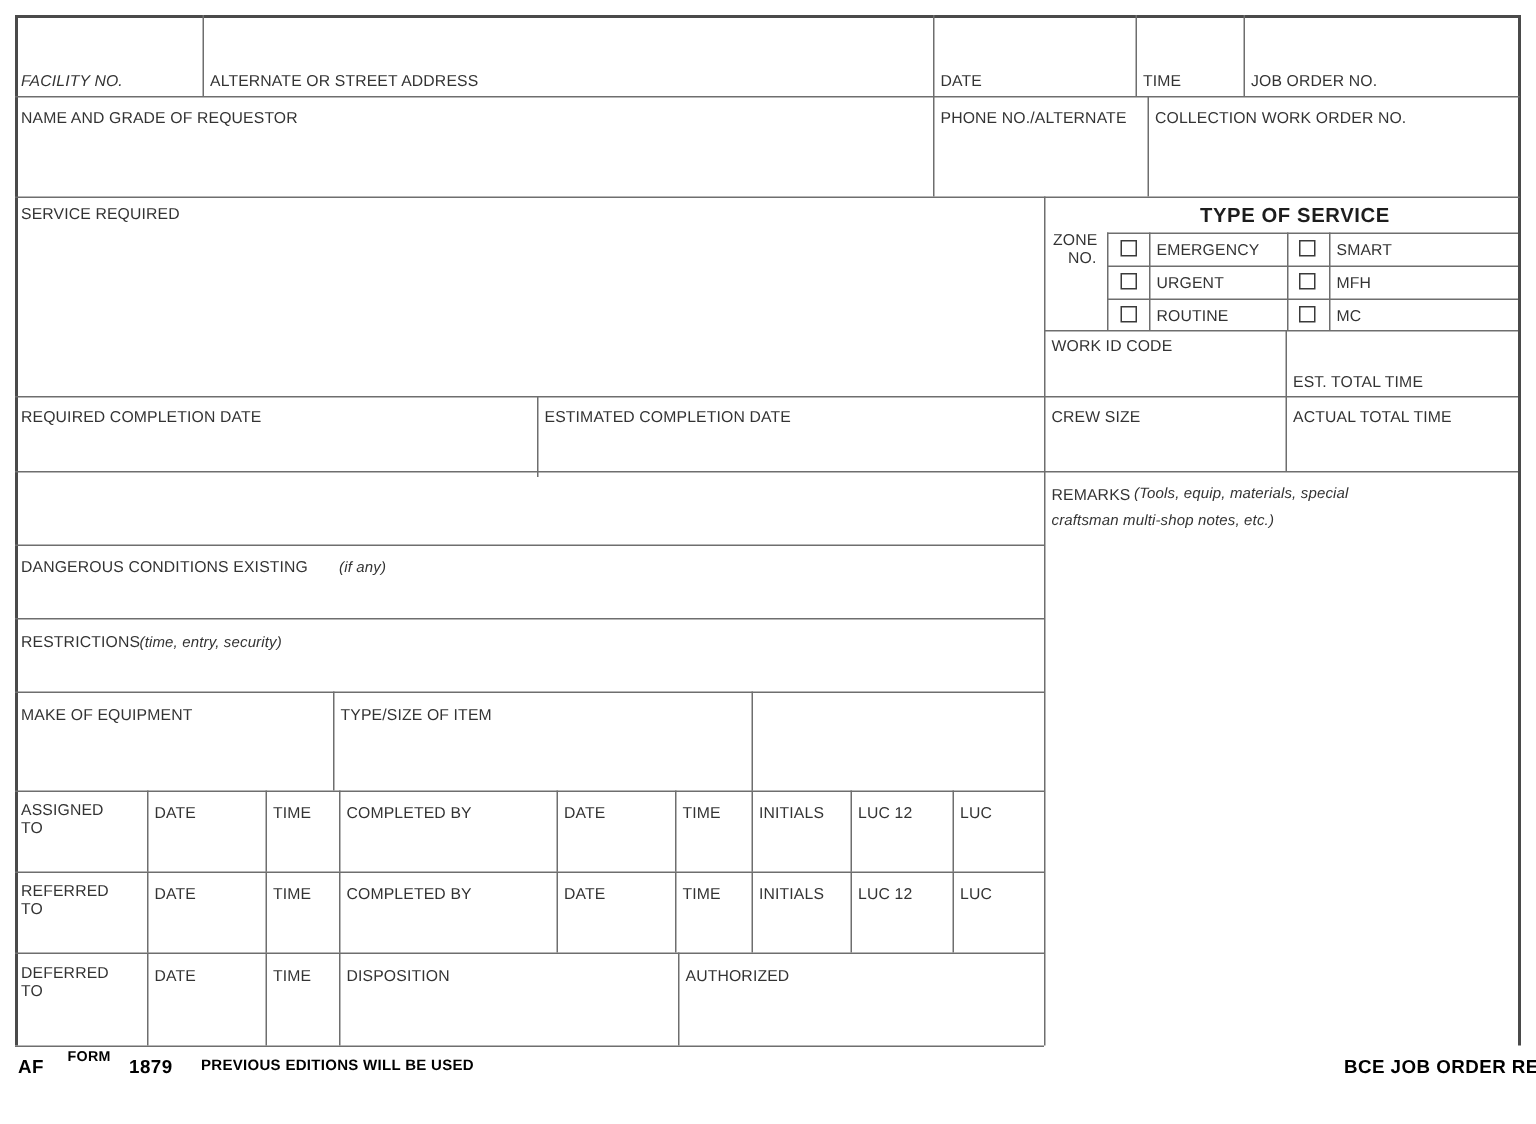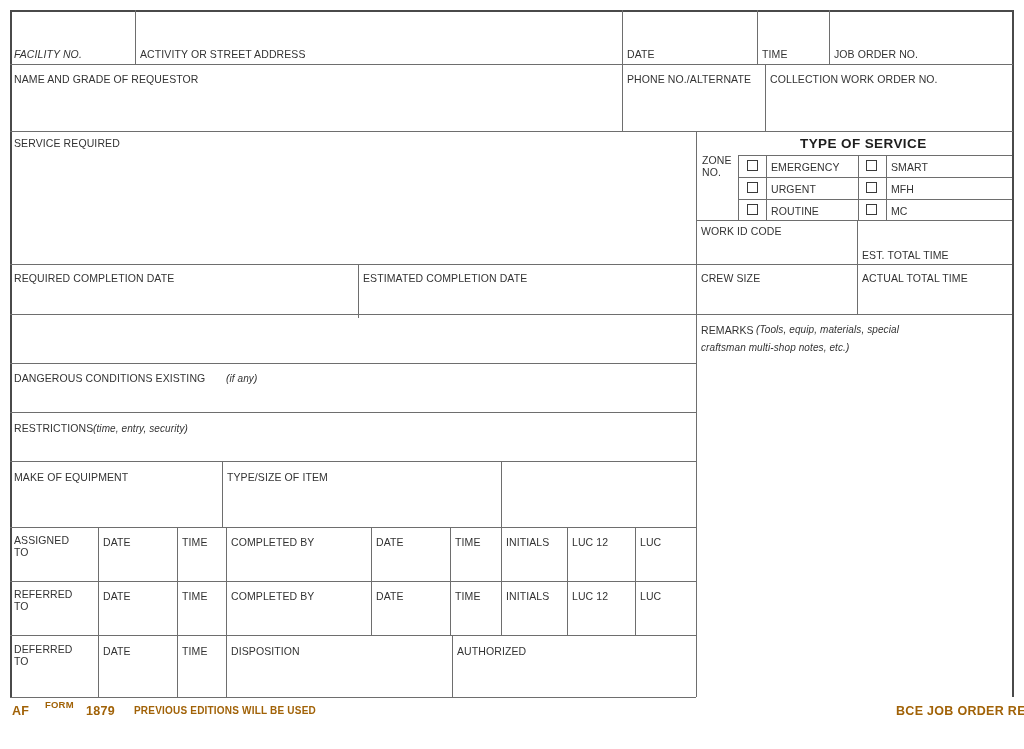--- a/index.html
+++ b/index.html
@@ -61,21 +61,21 @@
     font-size:13.5px;
     font-weight:bold;
     letter-spacing:.4px;
     color:#1d1d1d;
     white-space:nowrap;
   }
   
   .foot{
     position:absolute;
     font-weight:bold;
-    color:#a16207;
+    color:#000000;
     white-space:nowrap;
   }
   .foot-af{ font-size:12.5px; letter-spacing:.3px;}
   .foot-form{ font-size:9.5px; letter-spacing:.2px;}
   .foot-date{ font-size:9.5px; letter-spacing:.2px;}
   .foot-num{ font-size:12.5px; letter-spacing:.3px;}
   .foot-prev{ font-size:10px; letter-spacing:.2px;}
   .foot-title{ font-size:12.5px; letter-spacing:.3px;padding-left:40px;}
 </style>
 </head>
@@ -90,21 +90,21 @@
   <div class="h-rule" style="left:10px; top:64px; width:1003px;"></div>
   <div class="v-rule" style="left:135px; top:10px; height:54px;"></div>
   <div class="v-rule" style="left:622px; top:10px; height:54px;"></div>
   <div class="v-rule" style="left:757px; top:10px; height:54px;"></div>
   <div class="v-rule" style="left:829px; top:10px; height:54px;"></div>
 
   <div class="cell" style="left:10px;top:10px;width:125px;height:54px;font-style:italic;">
     <span class="lbl" style="left:4px;top:38px;">FACILITY NO.</span>
   </div>
   <div class="cell" style="left:136px;top:10px;width:486px;height:54px;">
-    <span class="lbl" style="left:4px;top:38px;">ACTIVITY OR STREET ADDRESS</span>
+    <span class="lbl" style="left:4px;top:38px;">ALTERNATE OR STREET ADDRESS</span>
   </div>
   <div class="cell" style="left:623px;top:10px;width:134px;height:54px;">
     <span class="lbl" style="left:4px;top:38px;">DATE</span>
   </div>
   <div class="cell" style="left:758px;top:10px;width:71px;height:54px;">
     <span class="lbl" style="left:4px;top:38px;">TIME</span>
   </div>
   <div class="cell" style="left:830px;top:10px;width:182px;height:54px;">
     <span class="lbl" style="left:4px;top:38px;">JOB ORDER NO.</span>
   </div>
@@ -129,21 +129,21 @@
   <div class="h-rule" style="left:10px; top:264px; width:686px;"></div>
 
   <div class="v-rule" style="left:696px; top:131px; height:566px;"></div>
 
   <span class="tos-title" style="left:800px;top:136px;">TYPE OF SERVICE</span>
   <div class="h-rule" style="left:738px; top:155px; width:274px;"></div>
 
   <div class="v-rule" style="left:738px; top:155px; height:65px;"></div>
   <div class="cell" style="left:697px;top:132px;width:41px;height:88px;">
     <span class="lbl" style="left:5px;top:22px;">ZONE</span>
-    <span class="lbl" style="left:5px;top:34px;">NO.</span>
+    <span class="lbl" style="left:15px;top:34px;">NO.</span>
   </div>
 
   <div class="h-rule" style="left:738px; top:177px; width:274px;"></div>
   <div class="h-rule" style="left:738px; top:199px; width:274px;"></div>
   <div class="h-rule" style="left:696px; top:220px; width:316px;"></div>
   <div class="v-rule" style="left:766px; top:155px; height:65px;"></div>
   <div class="v-rule" style="left:858px; top:155px; height:65px;"></div>
   <div class="v-rule" style="left:886px; top:155px; height:65px;"></div>
 
   <div class="chk" style="left:747px;top:160px;"></div>

